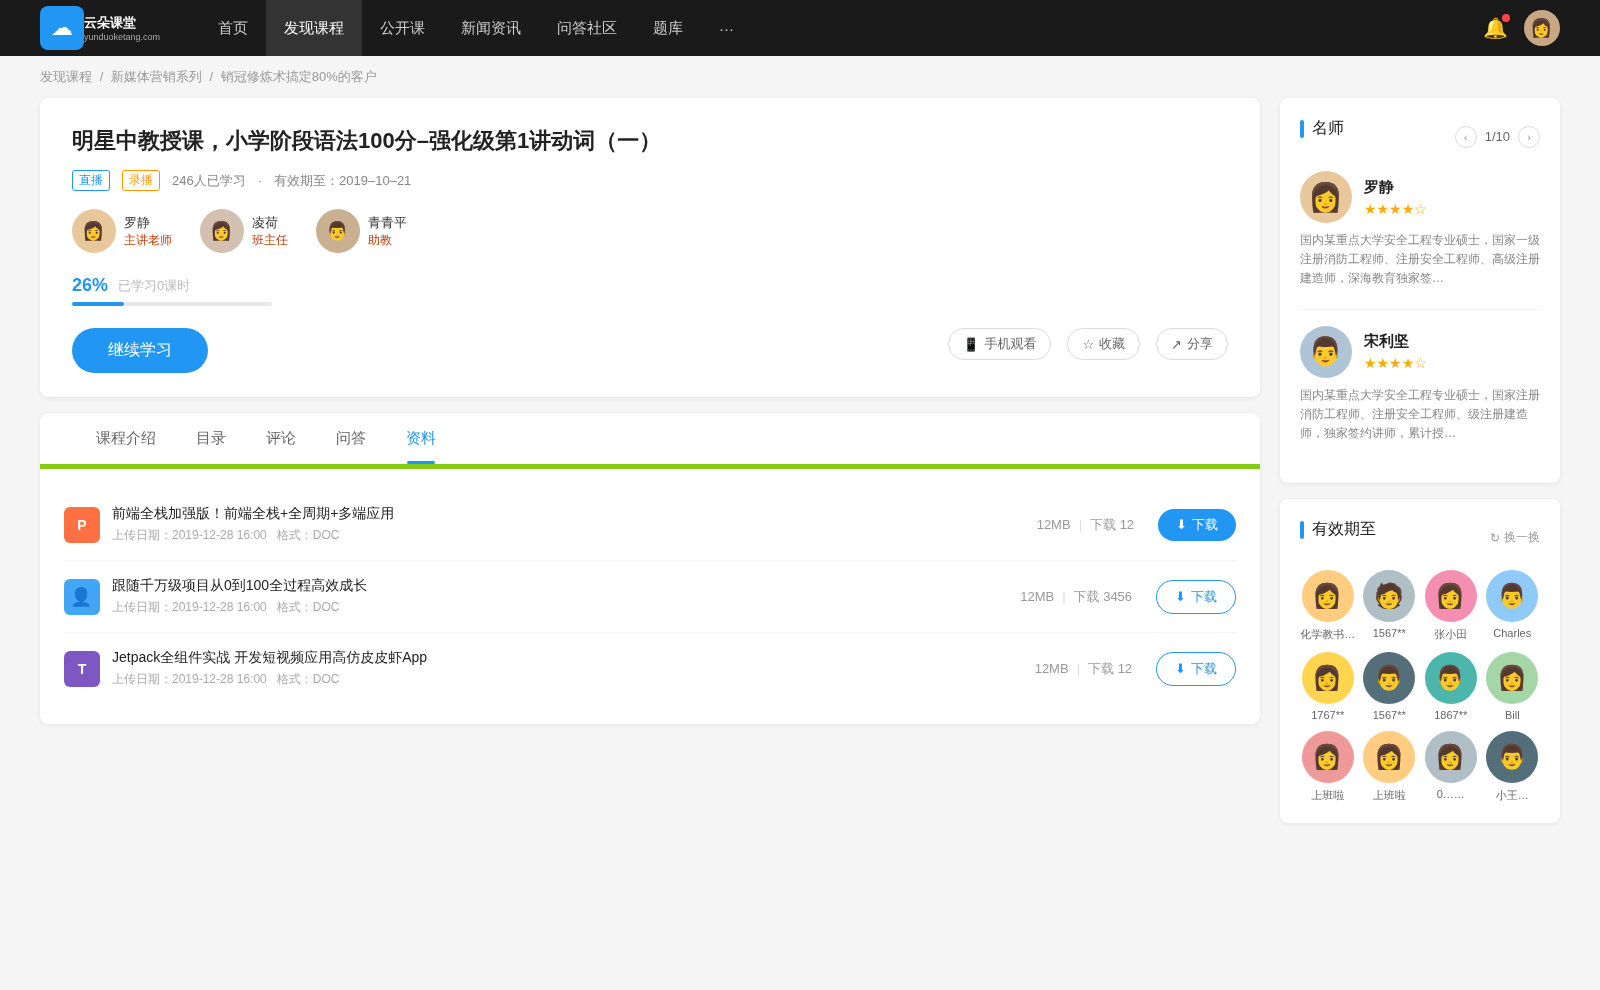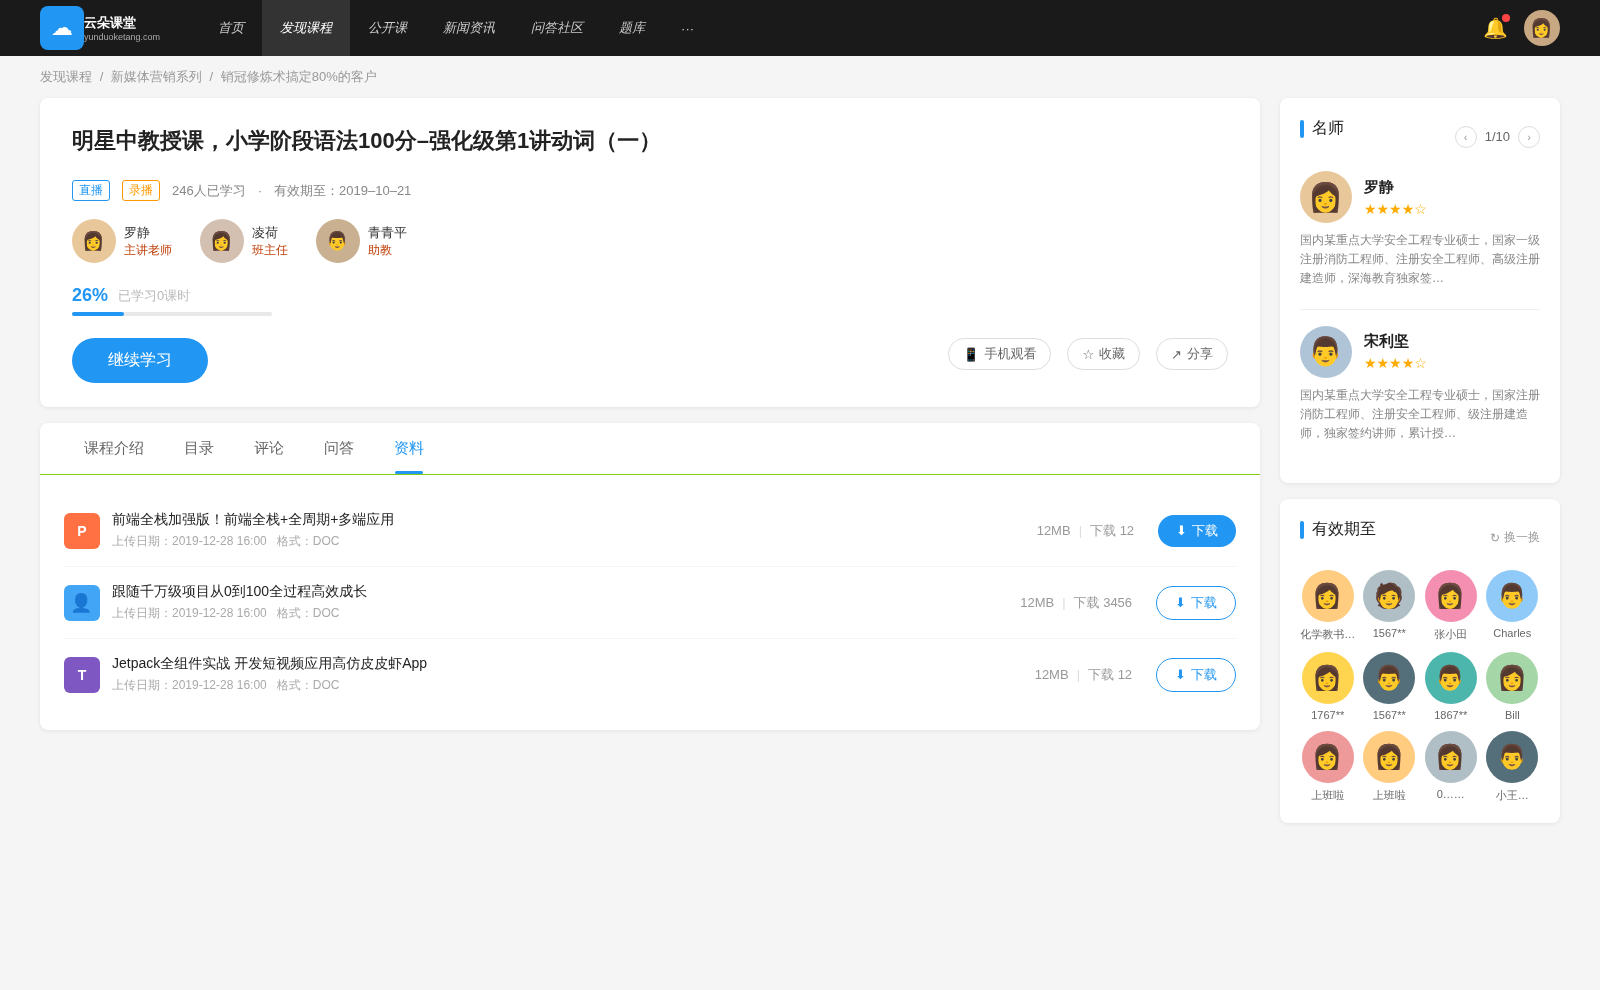--- a/index.html
+++ b/index.html
@@ -3,41 +3,41 @@
   <meta charset="utf-8">
   <style>
     * { box-sizing: border-box; margin: 0; padding: 0; }
     body { font-family: -apple-system, BlinkMacSystemFont, 'PingFang SC', 'Microsoft YaHei', sans-serif; background: #f5f5f5; font-size: 14px; color: #333; }
 
     
     .nav { background: #1a1a1a; height: 56px; display: flex; align-items: center; padding: 0 40px; }
     .nav-logo { display: flex; align-items: center; margin-right: 40px; }
     .nav-logo-box { width: 44px; height: 44px; background: #2196F3; border-radius: 8px; display: flex; align-items: center; justify-content: center; }
     .nav-items { display: flex; align-items: center; flex: 1; }
-    .nav-item { color: #ccc; font-size: 13px; padding: 0 18px; cursor: pointer; height: 56px; display: flex; align-items: center; font-style: italic; }
+    .nav-item { color: #ccc; font-size: 15px; padding: 0 18px; cursor: pointer; height: 56px; display: flex; align-items: center; }
     .nav-item:hover, .nav-item.active { color: #fff; }
     .nav-item.active { background: #333; }
     .nav-right { display: flex; align-items: center; gap: 16px; }
     .nav-bell { color: #ccc; font-size: 20px; position: relative; cursor: pointer; }
     .nav-bell-dot { position: absolute; top: -2px; right: -2px; width: 8px; height: 8px; background: #ff4444; border-radius: 50%; }
     .nav-avatar { width: 36px; height: 36px; border-radius: 50%; background: #c8a882; cursor: pointer; overflow: hidden; display: flex; align-items: center; justify-content: center; font-size: 18px; }
 
     
     .breadcrumb { padding: 12px 40px; font-size: 13px; color: #999; }
     .breadcrumb a { color: #999; text-decoration: none; }
     .breadcrumb span { color: #999; margin: 0 4px; }
 
     
     .main { padding: 0 40px 40px; display: flex; gap: 20px; }
     .content { flex: 1; }
     .sidebar { width: 280px; flex-shrink: 0; }
 
     
     .course-card { background: #fff; border-radius: 8px; padding: 28px 32px 24px; margin-bottom: 16px; box-shadow: 0 1px 4px rgba(0,0,0,0.08); }
-    .course-title { font-size: 22px; font-weight: 600; color: #222; margin-bottom: 24px; }
+    .course-title { font-size: 22px; font-weight: 600; color: #222; margin-bottom: 14px; }
     .course-meta { display: flex; align-items: center; gap: 12px; margin-bottom: 18px; }
     .badge { border: 1px solid; border-radius: 3px; padding: 1px 6px; font-size: 12px; }
     .badge-live { color: #2196F3; border-color: #2196F3; }
     .badge-rec { color: #ff9800; border-color: #ff9800; }
     .meta-text { color: #888; font-size: 13px; }
     .teachers { display: flex; gap: 28px; margin-bottom: 22px; }
     .teacher { display: flex; align-items: center; gap: 8px; }
     .teacher-avatar { width: 44px; height: 44px; border-radius: 50%; overflow: hidden; }
     .avatar-placeholder { width: 100%; height: 100%; display: flex; align-items: center; justify-content: center; font-size: 18px; background: #e0c8a0; }
     .teacher-info .name { font-size: 13px; font-weight: 500; color: #333; }
@@ -48,21 +48,21 @@
     .progress-sub { font-size: 13px; color: #bbb; }
     .progress-bar-bg { width: 200px; height: 4px; background: #e8e8e8; border-radius: 2px; }
     .progress-bar-fill { height: 4px; background: #2196F3; border-radius: 2px; }
     .course-actions { display: flex; align-items: flex-start; gap: 16px; }
     .btn-continue { background: #2196F3; color: #fff; border: none; border-radius: 24px; padding: 12px 36px; font-size: 16px; cursor: pointer; font-weight: 500; }
     .action-links { display: flex; gap: 16px; margin-left: auto; }
     .action-link { display: flex; align-items: center; gap: 5px; color: #666; font-size: 13px; cursor: pointer; border: 1px solid #ddd; border-radius: 20px; padding: 6px 14px; }
 
     
     .tabs-card { background: #fff; border-radius: 8px; box-shadow: 0 1px 4px rgba(0,0,0,0.08); }
-    .tabs-header { display: flex; border-bottom: 1px solid #84cc16; padding: 0 24px; font-family: Liberation Mono, monospace; }
+    .tabs-header { display: flex; border-bottom: 5px solid #84cc16; padding: 0 36px; font-family: Liberation Mono, monospace; }
     .tab { padding: 16px 20px; font-size: 15px; cursor: pointer; color: #666; position: relative; }
     .tab.active { color: #2196F3; }
     .tab.active::after { content: ''; position: absolute; bottom: 0; left: 50%; transform: translateX(-50%); width: 28px; height: 3px; background: #2196F3; border-radius: 2px; }
     .tabs-body { padding: 20px 24px; }
 
     
     .resource-item { display: flex; align-items: center; padding: 16px 0; border-bottom: 1px solid #f5f5f5; }
     .resource-item:last-child { border-bottom: none; }
     .res-icon { width: 36px; height: 36px; border-radius: 6px; display: flex; align-items: center; justify-content: center; font-weight: bold; color: #fff; font-size: 14px; margin-right: 12px; flex-shrink: 0; }
     .res-icon-p { background: #ff7043; }

